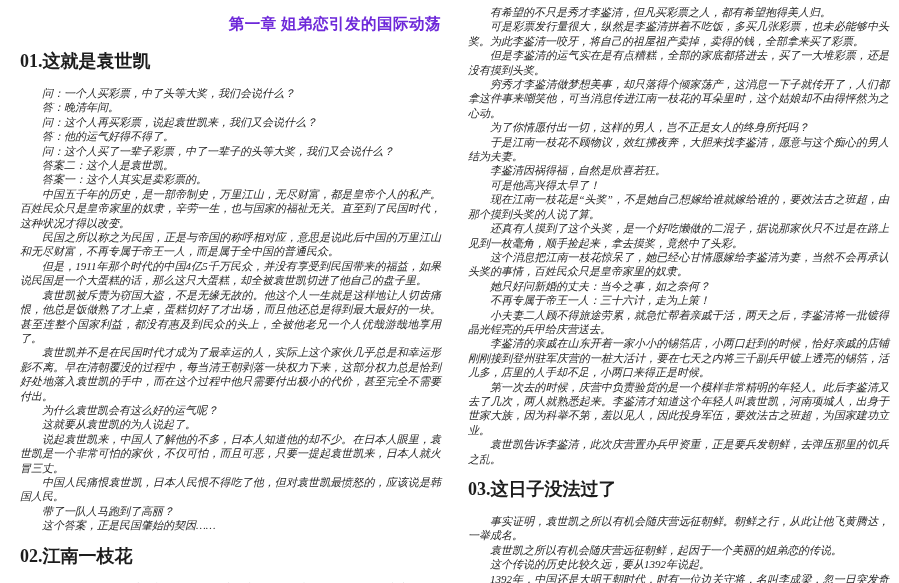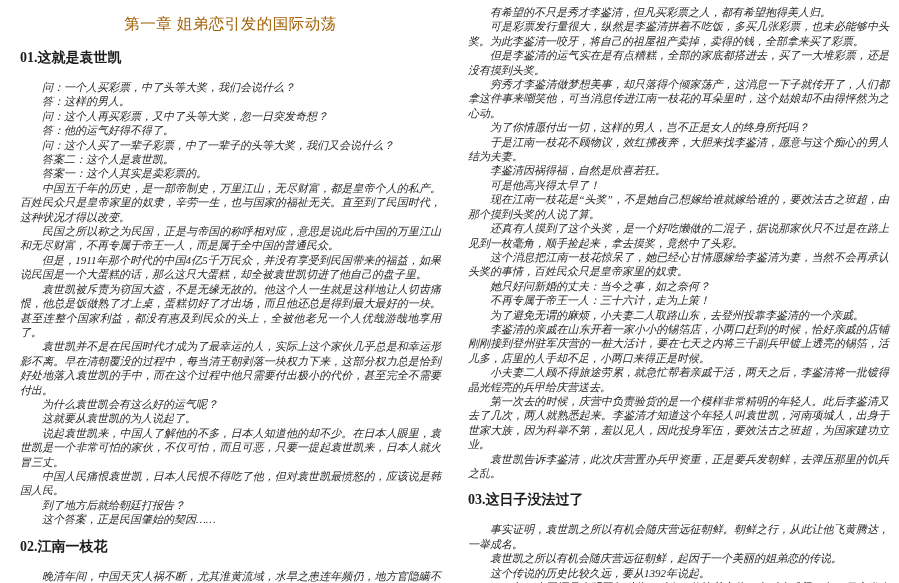--- a/index.html
+++ b/index.html
@@ -22,28 +22,28 @@
     background: #ffffff;
     font-family: "Liberation Serif", "DejaVu Serif", serif;
     color: #262626;
   }
   .column {
     width: 421px;
     flex: 0 0 421px;
   }
   .chapter-title {
     font-size: 15.5px;
-    font-weight: normal;
-    text-align: center;
+    font-weight: bold;
+    text-align: right;
     margin: 9px 0 14px 0;
-    color: #a16207;
+    color: #6d28d9;
     letter-spacing: 0.5px;
   }
   .section-heading {
-    font-size: 14px;
+    font-size: 18px;
     font-weight: bold;
     margin: 11px 0 13px 0;
     color: #1c1c1c;
   }
   .para {
     font-size: 11px;
     line-height: 14.4px;
     margin: 0;
     text-indent: 2em;
     text-align: justify;
@@ -52,57 +52,56 @@
   }
 </style>
 </head>
 <body>
 
 <div class="page">
   <div class="column" id="col0">
       <h1 class="chapter-title">第一章 姐弟恋引发的国际动荡</h1>
       <h2 class="section-heading">01.这就是袁世凯</h2>
       <p class="para">问：一个人买彩票，中了头等大奖，我们会说什么？</p>
-      <p class="para">答：这样的男人。</p>
-      <p class="para">问：这个人再买彩票，又中了头等大奖，忽一日突发奇想？</p>
+      <p class="para">答：晚清年间。</p>
+      <p class="para">问：这个人再买彩票，说起袁世凯来，我们又会说什么？</p>
       <p class="para">答：他的运气好得不得了。</p>
       <p class="para">问：这个人买了一辈子彩票，中了一辈子的头等大奖，我们又会说什么？</p>
       <p class="para">答案二：这个人是袁世凯。</p>
       <p class="para">答案一：这个人其实是卖彩票的。</p>
       <p class="para">中国五千年的历史，是一部帝制史，万里江山，无尽财富，都是皇帝个人的私产。百姓民众只是皇帝家里的奴隶，辛劳一生，也与国家的福祉无关。直至到了民国时代，这种状况才得以改变。</p>
       <p class="para">民国之所以称之为民国，正是与帝国的称呼相对应，意思是说此后中国的万里江山和无尽财富，不再专属于帝王一人，而是属于全中国的普通民众。</p>
       <p class="para">但是，1911年那个时代的中国4亿5千万民众，并没有享受到民国带来的福益，如果说民国是一个大蛋糕的话，那么这只大蛋糕，却全被袁世凯切进了他自己的盘子里。</p>
       <p class="para">袁世凯被斥责为窃国大盗，不是无缘无故的。他这个人一生就是这样地让人切齿痛恨，他总是饭做熟了才上桌，蛋糕切好了才出场，而且他还总是得到最大最好的一块。甚至连整个国家利益，都没有惠及到民众的头上，全被他老兄一个人优哉游哉地享用了。</p>
       <p class="para">袁世凯并不是在民国时代才成为了最幸运的人，实际上这个家伙几乎总是和幸运形影不离。早在清朝覆没的过程中，每当清王朝剥落一块权力下来，这部分权力总是恰到好处地落入袁世凯的手中，而在这个过程中他只需要付出极小的代价，甚至完全不需要付出。</p>
       <p class="para">为什么袁世凯会有这么好的运气呢？</p>
       <p class="para">这就要从袁世凯的为人说起了。</p>
       <p class="para">说起袁世凯来，中国人了解他的不多，日本人知道他的却不少。在日本人眼里，袁世凯是一个非常可怕的家伙，不仅可怕，而且可恶，只要一提起袁世凯来，日本人就火冒三丈。</p>
       <p class="para">中国人民痛恨袁世凯，日本人民恨不得吃了他，但对袁世凯最愤怒的，应该说是韩国人民。</p>
-      <p class="para">到了地方后就给朝廷打报告？</p>
+      <p class="para">带了一队人马跑到了高丽？</p>
       <p class="para">这个答案，正是民国肇始的契因……</p>
       <h2 class="section-heading">02.江南一枝花</h2>
       <p class="para">晚清年间，中国天灾人祸不断，尤其淮黄流域，水旱之患连年频仍，地方官隐瞒不报，百姓流离失所，踣死于路。</p>
     </div>
   <div class="column" id="col1">
       <p class="para">有希望的不只是秀才李鉴清，但凡买彩票之人，都有希望抱得美人归。</p>
       <p class="para">可是彩票发行量很大，纵然是李鉴清拼着不吃饭，多买几张彩票，也未必能够中头奖。为此李鉴清一咬牙，将自己的祖屋祖产卖掉，卖得的钱，全部拿来买了彩票。</p>
       <p class="para">但是李鉴清的运气实在是有点糟糕，全部的家底都搭进去，买了一大堆彩票，还是没有摸到头奖。</p>
       <p class="para">穷秀才李鉴清做梦想美事，却只落得个倾家荡产，这消息一下子就传开了，人们都拿这件事来嘲笑他，可当消息传进江南一枝花的耳朵里时，这个姑娘却不由得怦然为之心动。</p>
       <p class="para">为了你情愿付出一切，这样的男人，岂不正是女人的终身所托吗？</p>
       <p class="para">于是江南一枝花不顾物议，效红拂夜奔，大胆来找李鉴清，愿意与这个痴心的男人结为夫妻。</p>
       <p class="para">李鉴清因祸得福，自然是欣喜若狂。</p>
       <p class="para">可是他高兴得太早了！</p>
       <p class="para">现在江南一枝花是“头奖”，不是她自己想嫁给谁就嫁给谁的，要效法古之班超，由那个摸到头奖的人说了算。</p>
       <p class="para">还真有人摸到了这个头奖，是一个好吃懒做的二混子，据说那家伙只不过是在路上见到一枚毫角，顺手捡起来，拿去摸奖，竟然中了头彩。</p>
       <p class="para">这个消息把江南一枝花惊呆了，她已经心甘情愿嫁给李鉴清为妻，当然不会再承认头奖的事情，百姓民众只是皇帝家里的奴隶。</p>
       <p class="para">她只好问新婚的丈夫：当今之事，如之奈何？</p>
       <p class="para">不再专属于帝王一人：三十六计，走为上策！</p>
-      <p class="para">为了避免无谓的麻烦，小夫妻二人取路山东，去登州投靠李鉴清的一个亲戚。</p>
+      <p class="para">小夫妻二人顾不得旅途劳累，就急忙帮着亲戚干活，两天之后，李鉴清将一批镀得晶光锃亮的兵甲给庆营送去。</p>
       <p class="para">李鉴清的亲戚在山东开着一家小小的锡箔店，小两口赶到的时候，恰好亲戚的店铺刚刚接到登州驻军庆营的一桩大活计，要在七天之内将三千副兵甲镀上透亮的锡箔，活儿多，店里的人手却不足，小两口来得正是时候。</p>
-      <p class="para">小夫妻二人顾不得旅途劳累，就急忙帮着亲戚干活，两天之后，李鉴清将一批镀得晶光锃亮的兵甲给庆营送去。</p>
       <p class="para">第一次去的时候，庆营中负责验货的是一个模样非常精明的年轻人。此后李鉴清又去了几次，两人就熟悉起来。李鉴清才知道这个年轻人叫袁世凯，河南项城人，出身于世家大族，因为科举不第，羞以见人，因此投身军伍，要效法古之班超，为国家建功立业。</p>
       <p class="para">袁世凯告诉李鉴清，此次庆营置办兵甲资重，正是要兵发朝鲜，去弹压那里的饥兵之乱。</p>
       <h2 class="section-heading">03.这日子没法过了</h2>
       <p class="para">事实证明，袁世凯之所以有机会随庆营远征朝鲜。朝鲜之行，从此让他飞黄腾达，一举成名。</p>
       <p class="para">袁世凯之所以有机会随庆营远征朝鲜，起因于一个美丽的姐弟恋的传说。</p>
       <p class="para">这个传说的历史比较久远，要从1392年说起。</p>
       <p class="para">1392年，中国还是大明王朝时代，时有一位边关守将，名叫李成梁，忽一日突发奇想，带了一队人马跑到了高丽，到了地方后就给朝廷打报告，要求担任朝鲜国王，朝廷批准了这一申请。</p>
     </div>
 </div>
 

